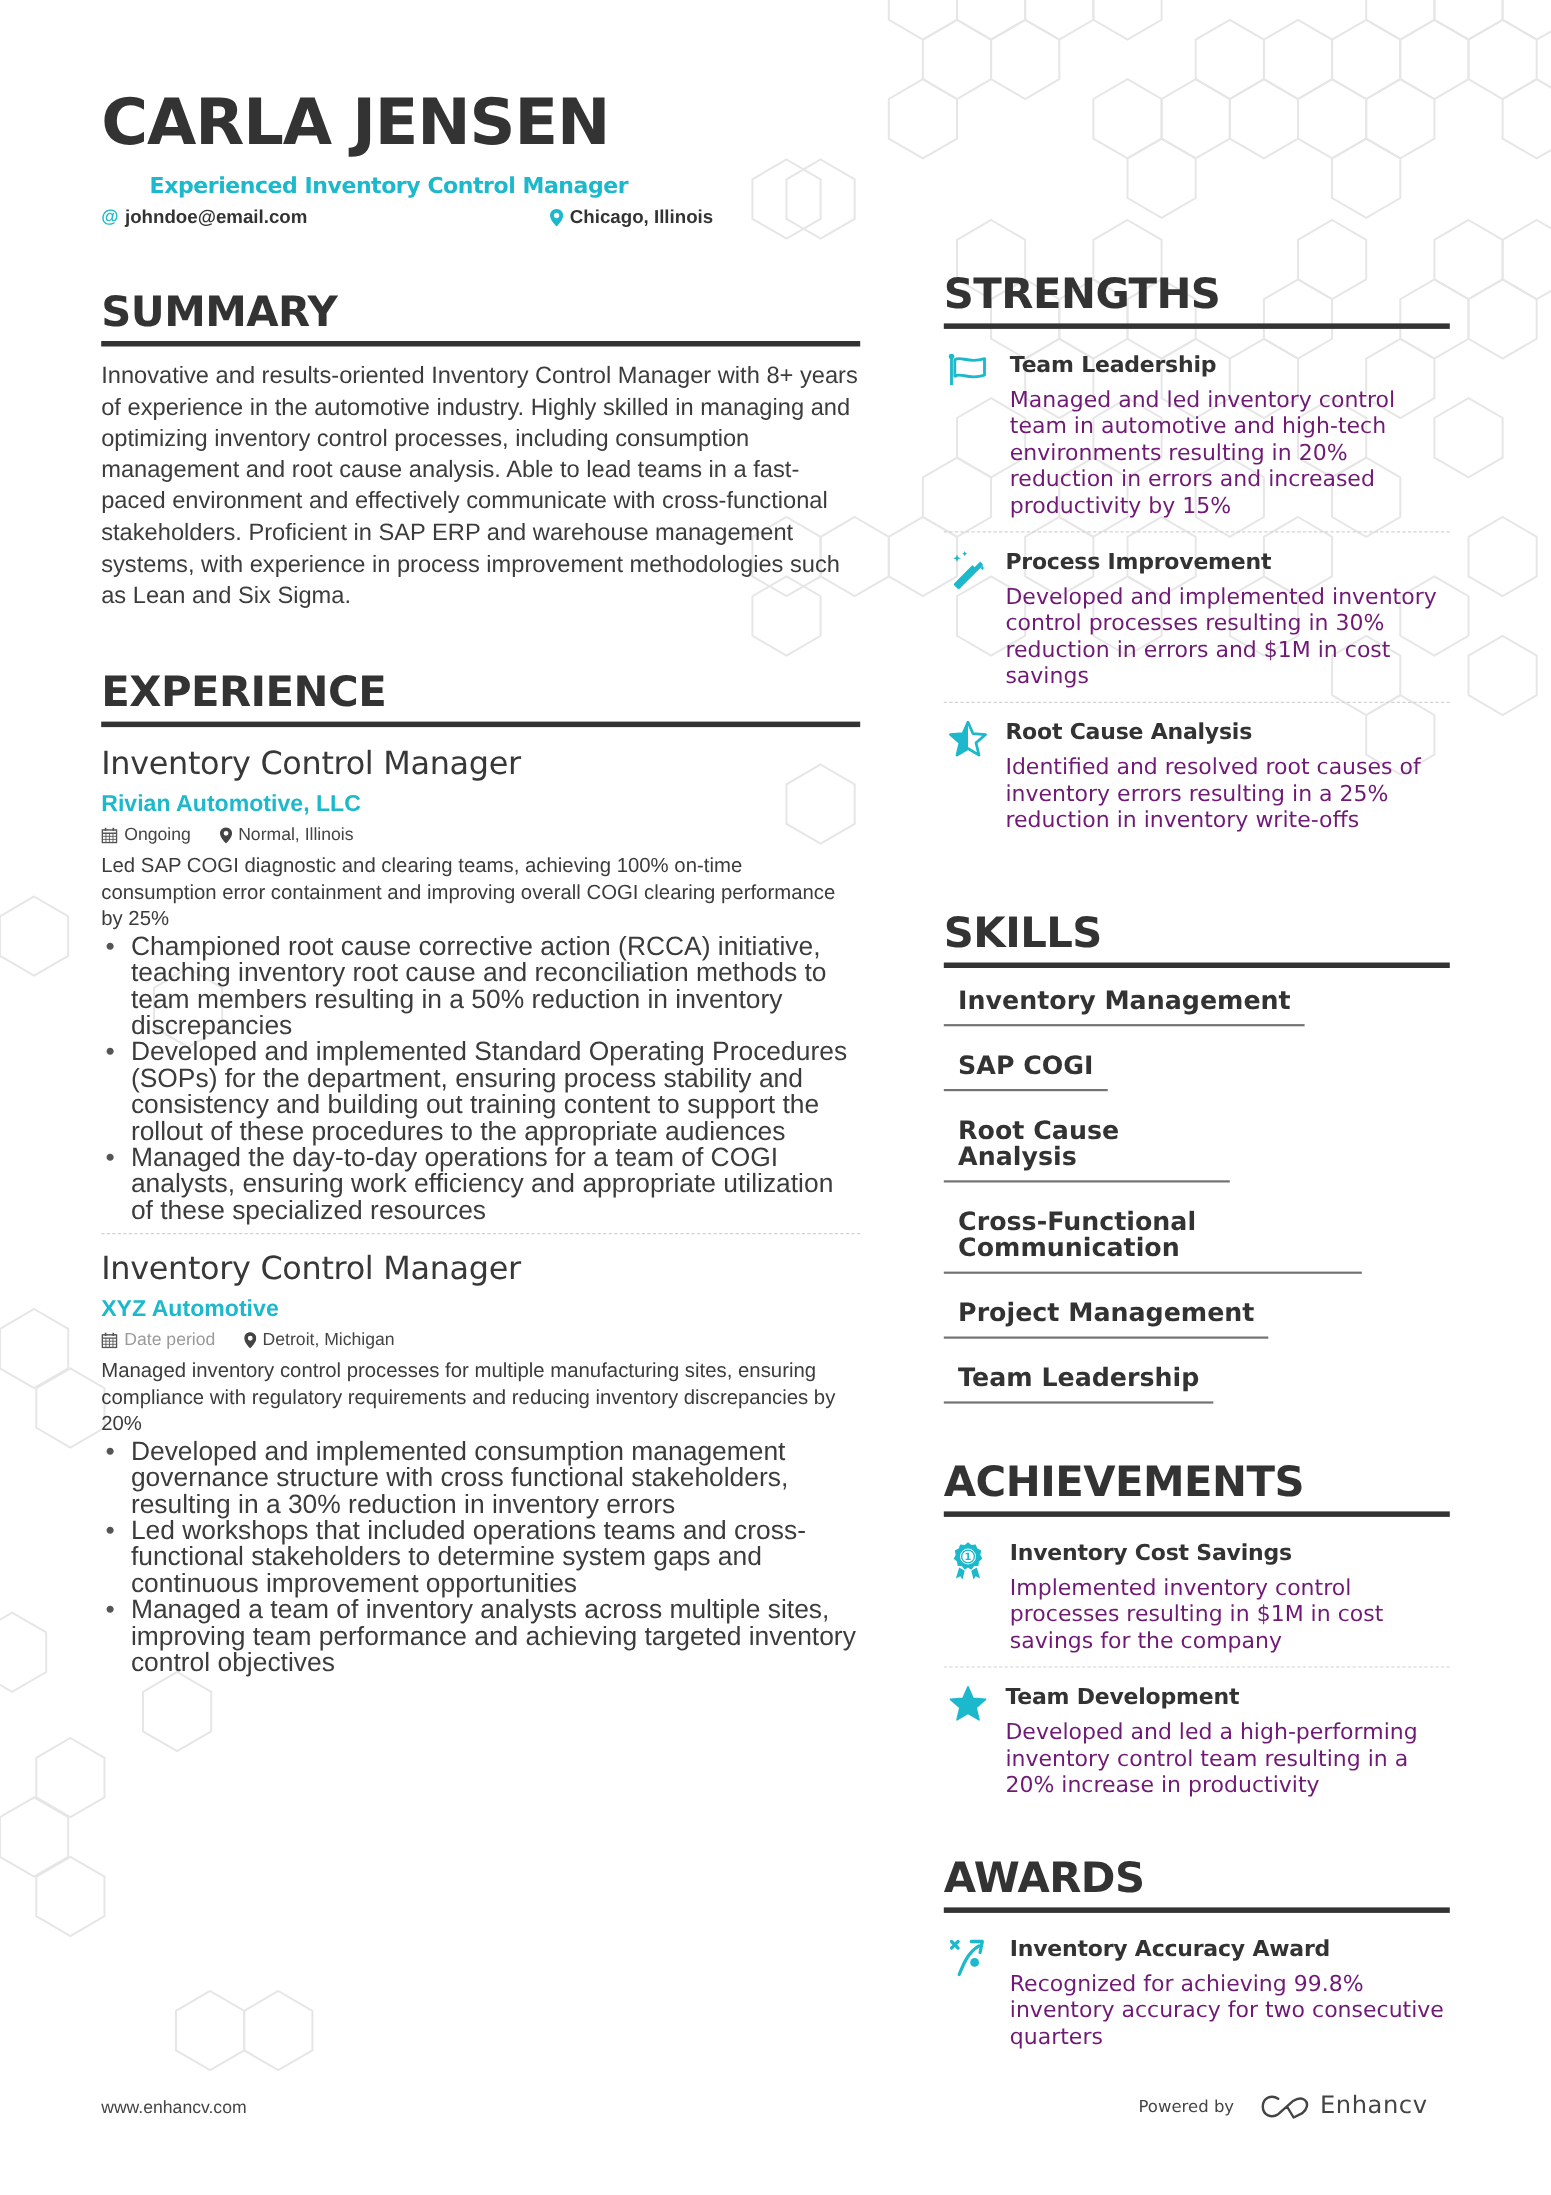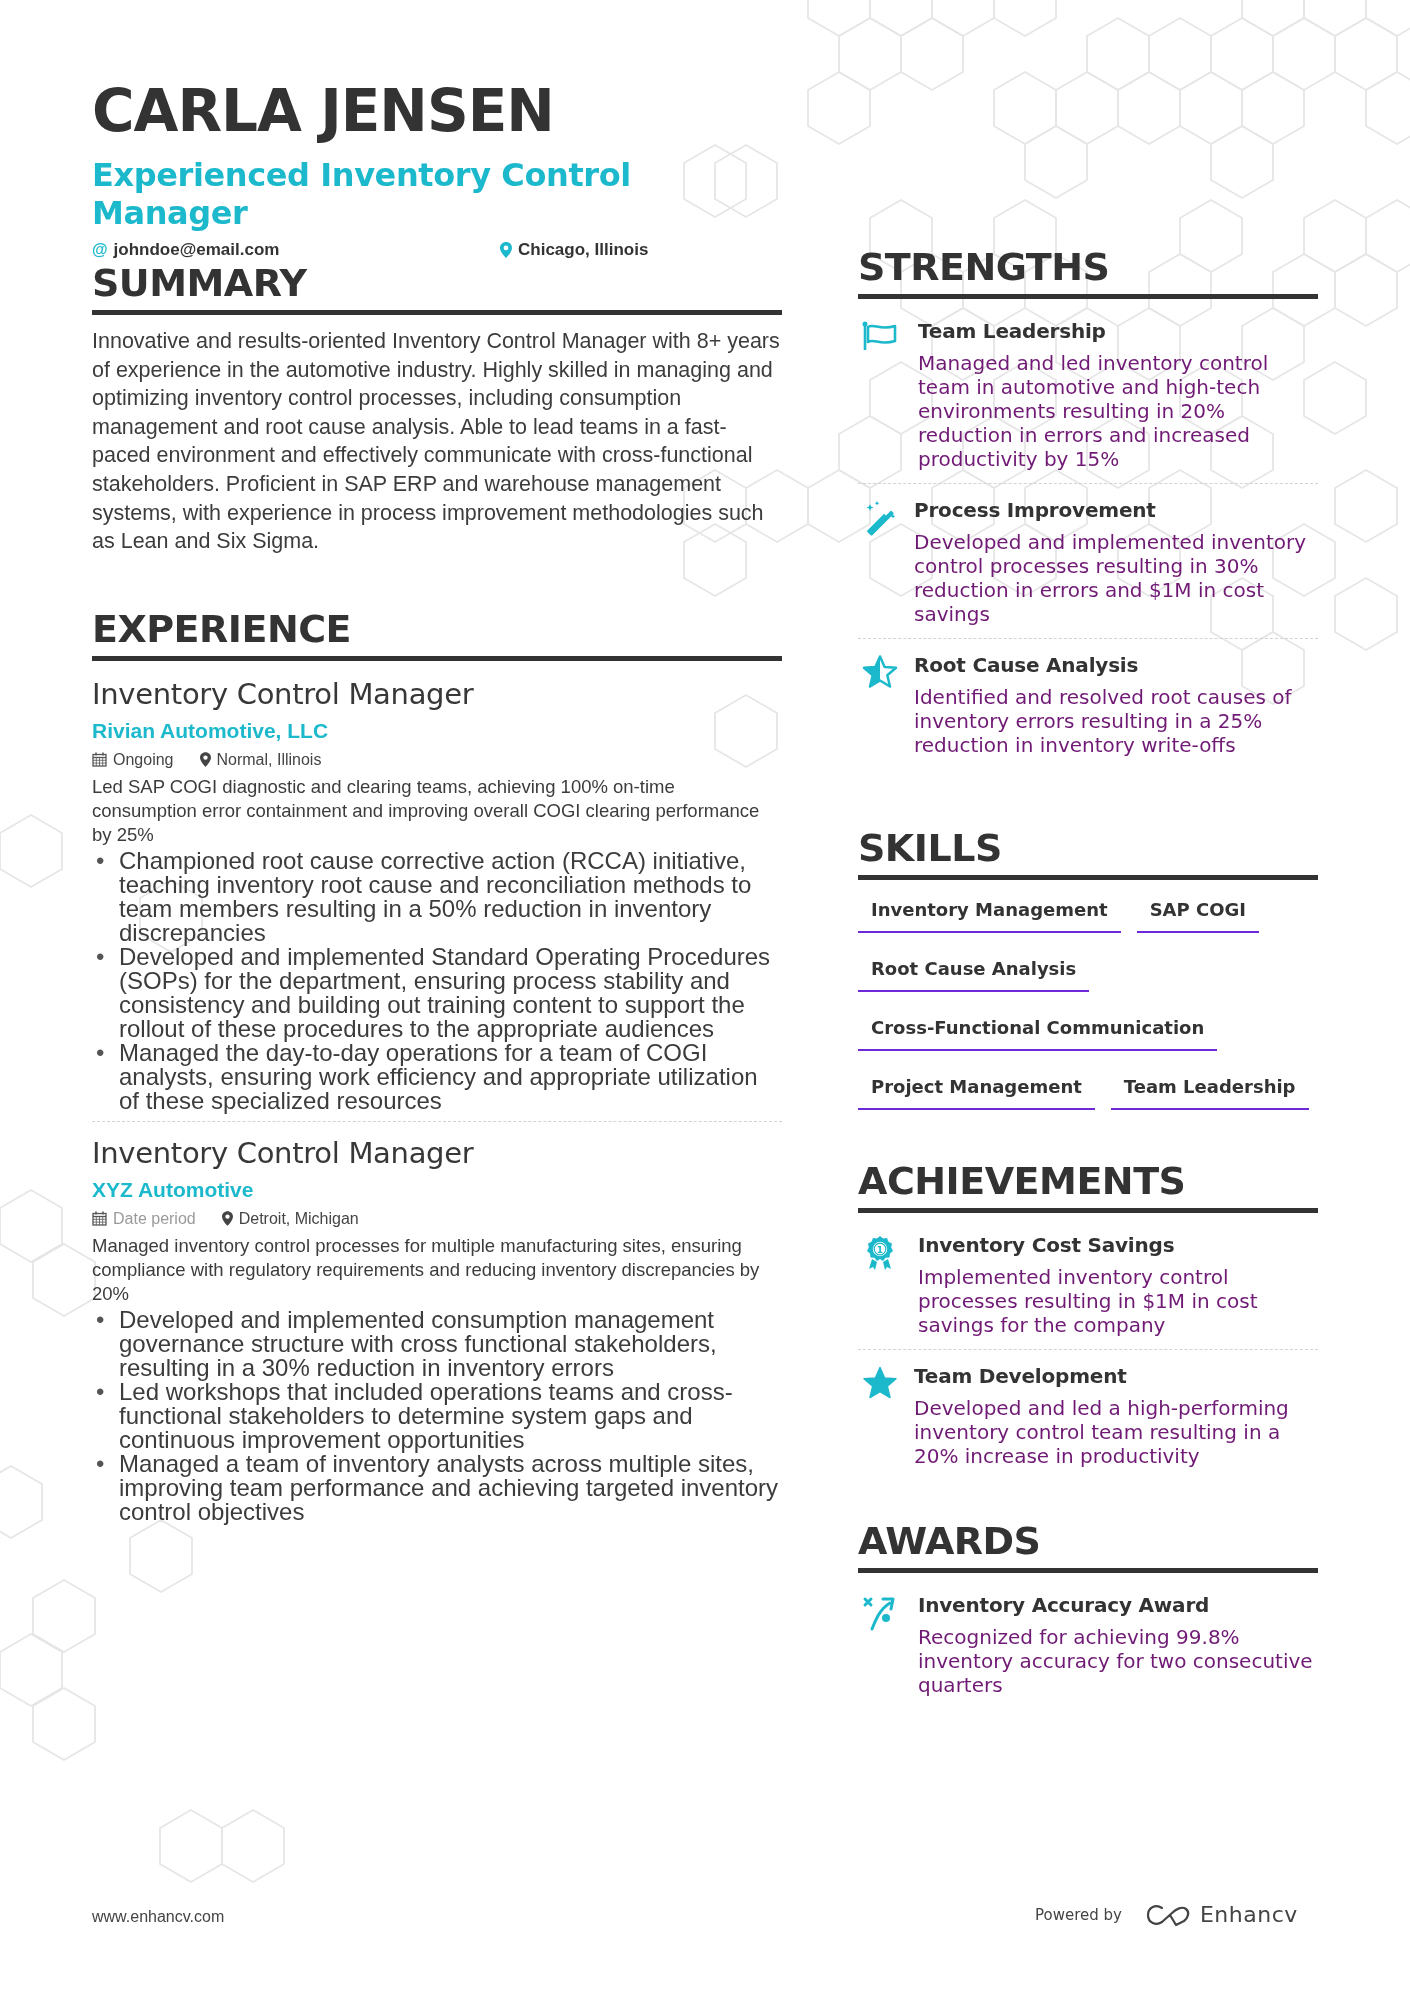--- a/index.html
+++ b/index.html
@@ -3,21 +3,21 @@
   <meta charset="utf-8">
   <style>
     * { margin: 0; padding: 0; box-sizing: border-box; }
     html, body { width: 1410px; height: 1995px; background: #ffffff; }
     body { position: relative; font-family: "Liberation Sans", sans-serif; color: #383838; overflow: hidden; }
     .hexbg { position: absolute; left: 0; top: 0; width: 1410px; height: 1995px; z-index: 0; pointer-events: none; }
     .page { position: relative; z-index: 1; width: 1410px; height: 1995px; border-radius: 26px; }
 
     .header { position: absolute; left: 92px; top: 78px; width: 640px; }
     .name { font-family: "DejaVu Sans", sans-serif; font-weight: bold; font-size: 58px; letter-spacing: -1px; color: #333333; line-height: 66px; }
-    .title { font-family: "DejaVu Sans", sans-serif; font-weight: bold; font-size: 32px; color: #1cb8cc; margin-top: 12px; letter-spacing: -0.4px; }
+    .title { font-family: "DejaVu Sans", sans-serif; font-weight: bold; font-size: 20px; color: #1cb8cc; margin-top: 12px; letter-spacing: -0.4px; margin-left: 44px; }
     .contacts { position: relative; height: 22px; margin-top: 8px; font-size: 17px; font-weight: bold; color: #333; }
     .contact { position: absolute; top: 0; display: flex; align-items: center; gap: 6px; }
     .contact .ic { color: #1cb8cc; font-weight: bold; font-size: 16px; }
 
     .col-left { position: absolute; left: 92px; top: 260px; width: 690px; }
     .col-right { position: absolute; left: 858px; top: 244px; width: 460px; }
 
     .sec-title { font-family: "DejaVu Sans", sans-serif; font-weight: bold; font-size: 38px; color: #333; line-height: 46px; letter-spacing: -0.5px; padding-bottom: 4px; border-bottom: 5px solid #333; }
 
     .summary-text { font-size: 21.5px; line-height: 28.6px; color: #3c3c3c; margin-top: 12px; }
@@ -37,21 +37,21 @@
 
     .item { display: flex; gap: 16px; padding: 12px 0 12px 0; }
     .item + .item { border-top: 1.5px dashed #d3d3d3; gap: 12px; }
     .item .icon { width: 44px; flex: 0 0 44px; display: flex; justify-content: center; padding-top: 4px; }
     .item .body { flex: 1; }
     .item .it-title { font-family: "DejaVu Sans", sans-serif; font-weight: bold; font-size: 20px; color: #333; line-height: 28px; letter-spacing: -0.2px; }
     .item .it-desc { font-family: "DejaVu Sans", sans-serif; font-size: 20px; line-height: 24px; color: #701a75; margin-top: 6px; }
 
     .skills-sec { margin-top: 56px; }
     .skills { display: flex; flex-wrap: wrap; column-gap: 16px; row-gap: 0; margin-top: 14px; }
-    .skill { font-family: "DejaVu Sans", sans-serif; font-weight: bold; font-size: 18px; color: #333; padding: 4px 13px 9px 13px; border-bottom: 2px solid #6d28d9; margin-bottom: 20px; line-height: 24px; }
+    .skill { font-family: "DejaVu Sans", sans-serif; font-weight: bold; font-size: 23px; color: #333; padding: 4px 13px 9px 13px; border-bottom: 2px solid #737373; margin-bottom: 20px; line-height: 24px; }
 
     .ach-sec { margin-top: 28px; }
     .awards-sec { margin-top: 38px; }
 
     .footer-left { position: absolute; left: 92px; top: 1908px; font-size: 16px; color: #444; }
     .footer-right { position: absolute; left: 1035px; top: 1902px; display: flex; align-items: center; gap: 24px; }
     .footer-right .pb { font-family: "DejaVu Sans", sans-serif; font-size: 15px; color: #444; }
     .brand { display: flex; align-items: center; gap: 8px; }
     .brand-name { font-family: "DejaVu Sans", sans-serif; font-size: 22px; color: #444; letter-spacing: 0.5px; }
   </style>

